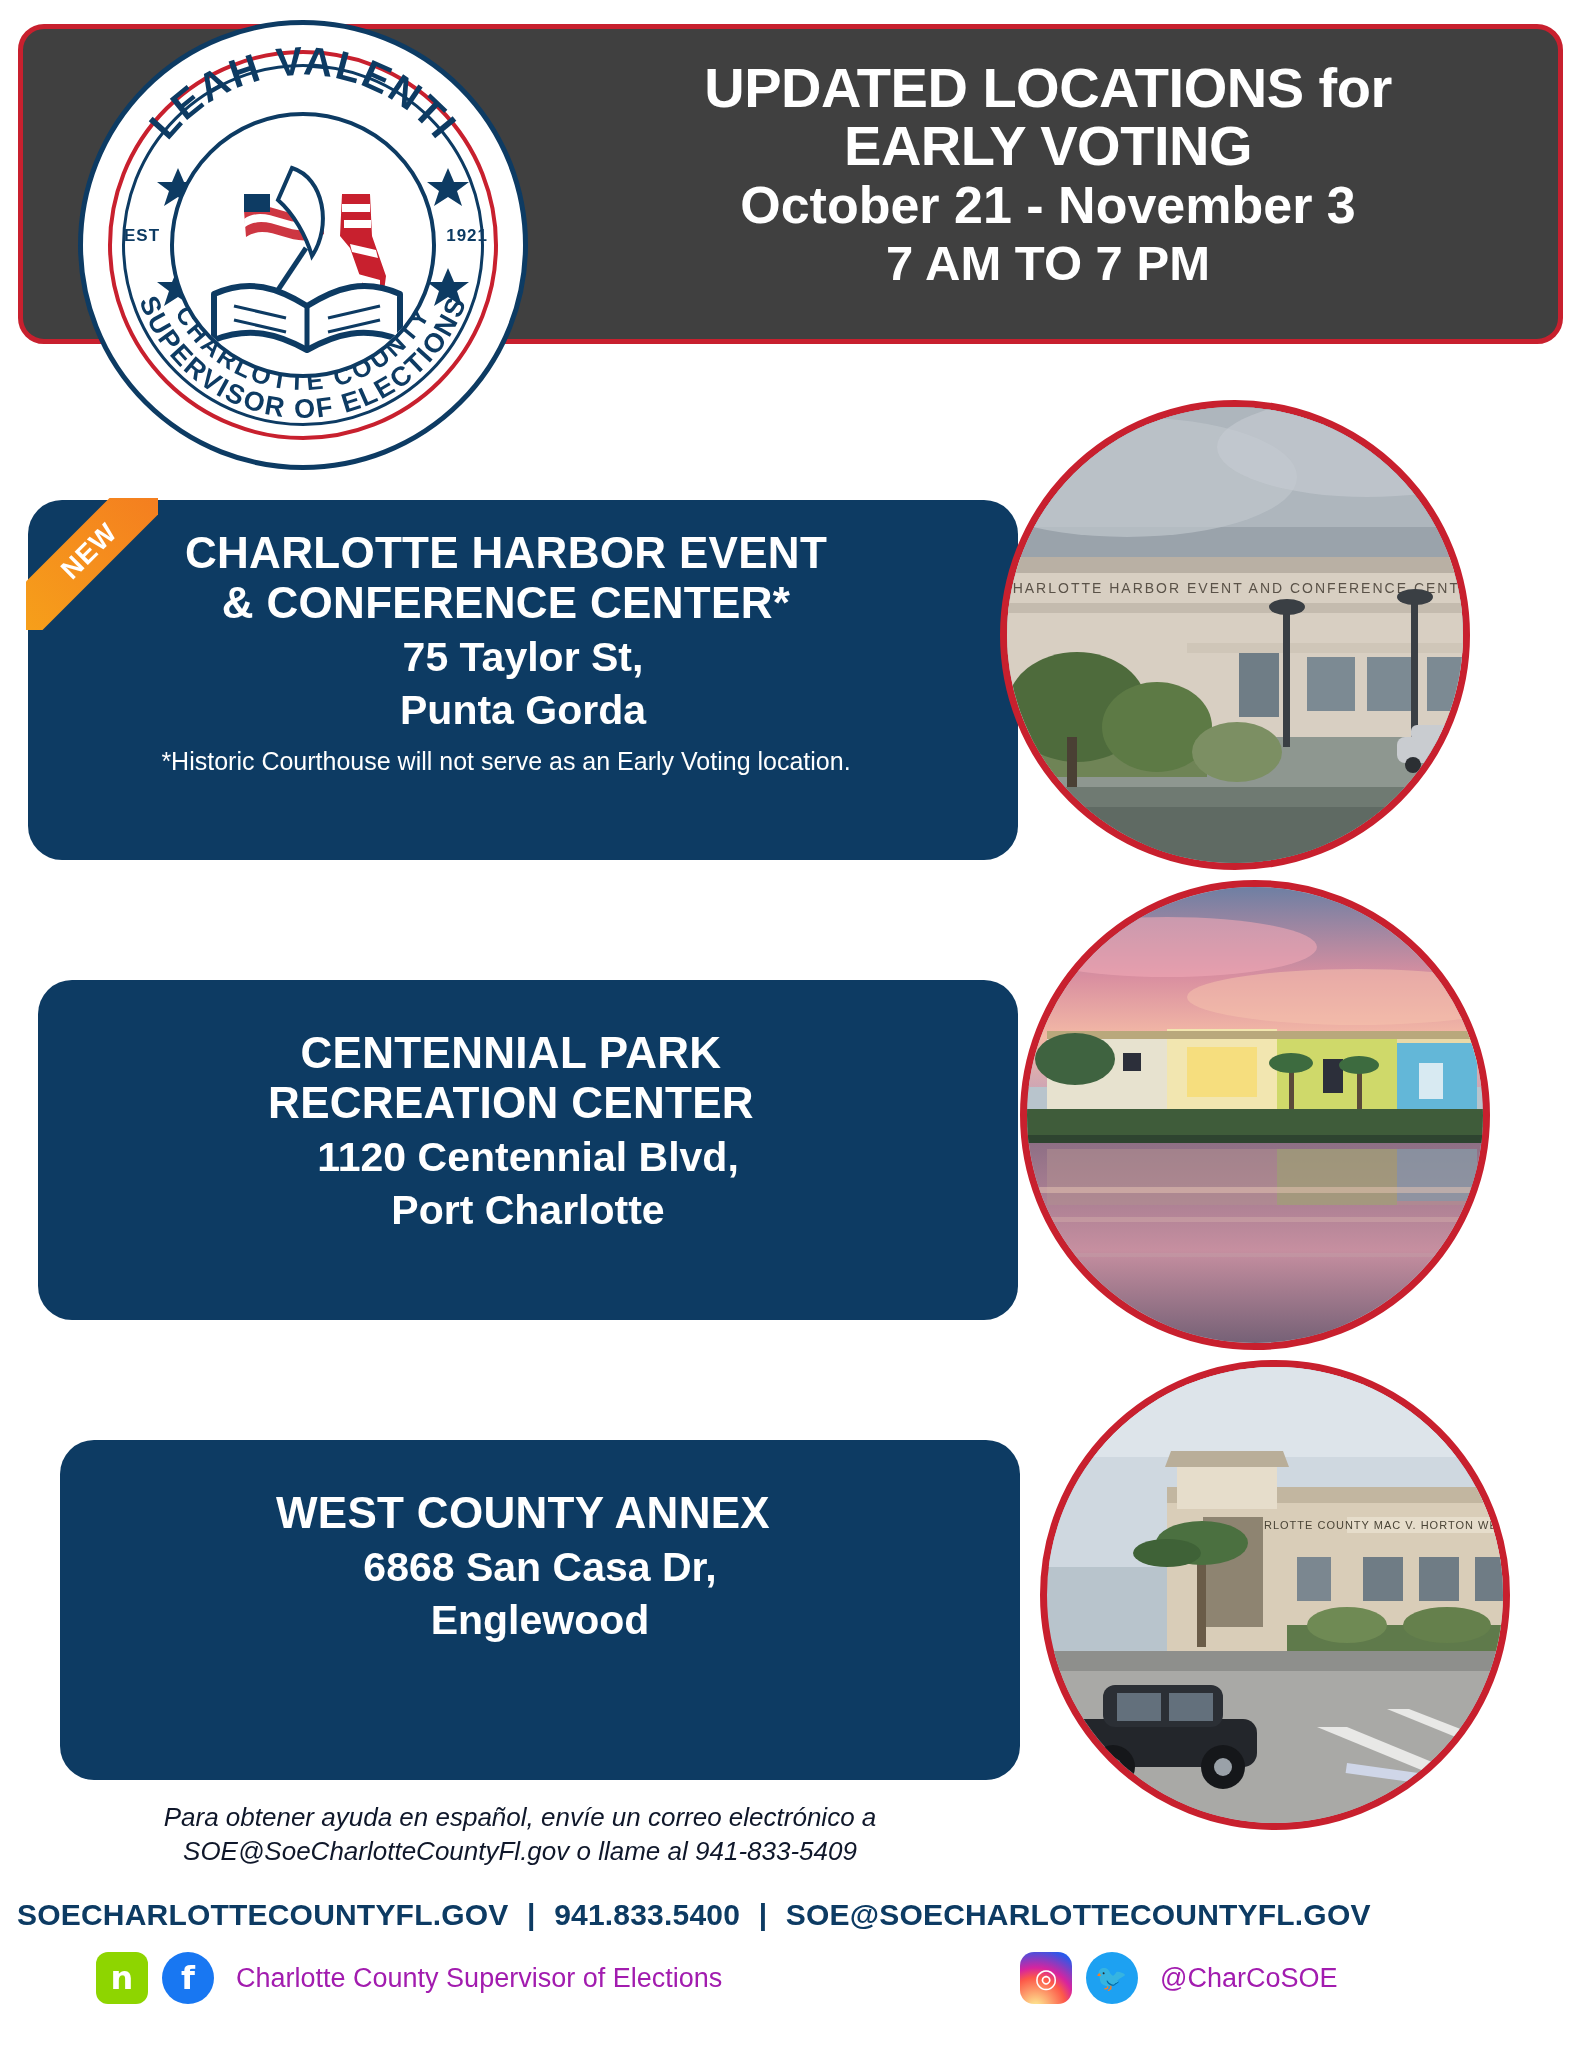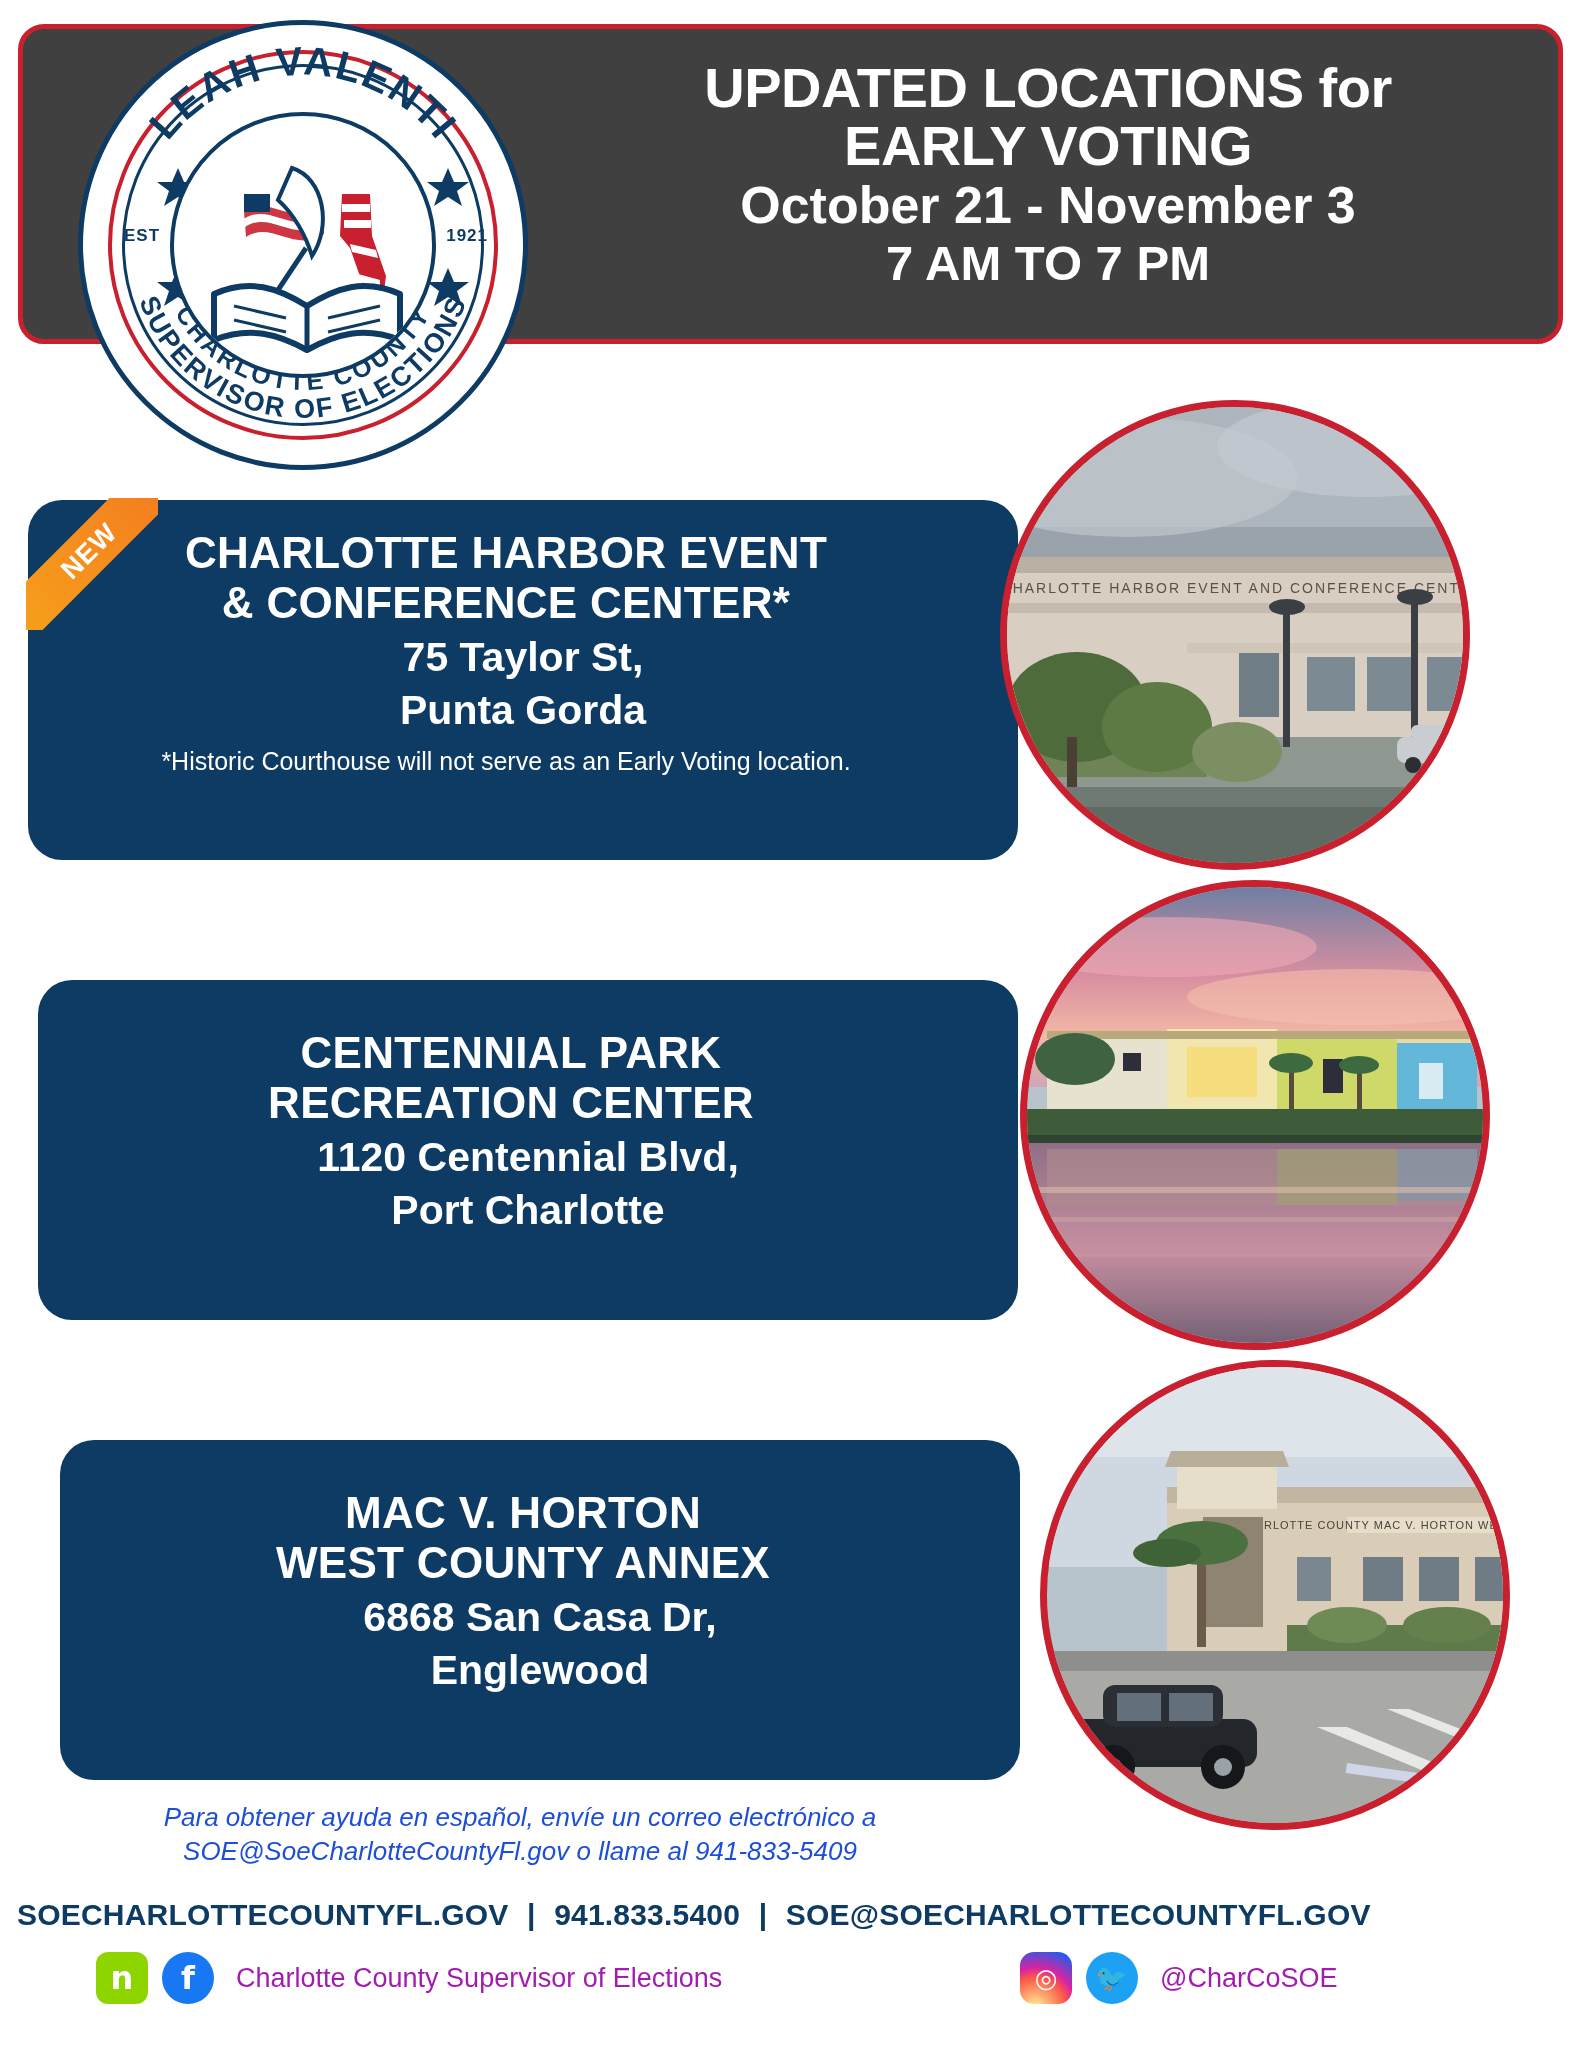--- a/index.html
+++ b/index.html
@@ -196,21 +196,21 @@
   .photo-3 { left: 1040px; top: 1360px; }
   .photo svg { display: block; }
 
   
   .spanish {
     position: absolute;
     left: 40px;
     top: 1800px;
     width: 960px;
     text-align: center;
-    color: #1d4ed8;
+    color: #0f172a;
     font-size: 26px;
     font-style: italic;
     line-height: 1.32;
   }
 
   
   .contact {
     position: absolute;
     left: 0;
     top: 1898px;
@@ -354,21 +354,20 @@
   <div class="card-inner" style="top:48px;">
     <div class="card-name">CENTENNIAL PARK</div>
     <div class="card-name">RECREATION CENTER</div>
     <div class="card-addr">1120 Centennial Blvd,</div>
     <div class="card-addr">Port Charlotte</div>
   </div>
 </div>
 
 <div class="card card-3">
   <div class="card-inner" style="top:48px;">
-    <div class="card-name">MAC V. HORTON</div>
     <div class="card-name">WEST COUNTY ANNEX</div>
     <div class="card-addr">6868 San Casa Dr,</div>
     <div class="card-addr">Englewood</div>
   </div>
 </div>
 
 <div class="photo photo-1">
   <svg width="470" height="470" viewBox="0 0 470 470">
     <rect x="0" y="0" width="470" height="230" fill="#9aa3ab"></rect>
     <rect x="0" y="0" width="470" height="120" fill="#aeb6bd"></rect>

